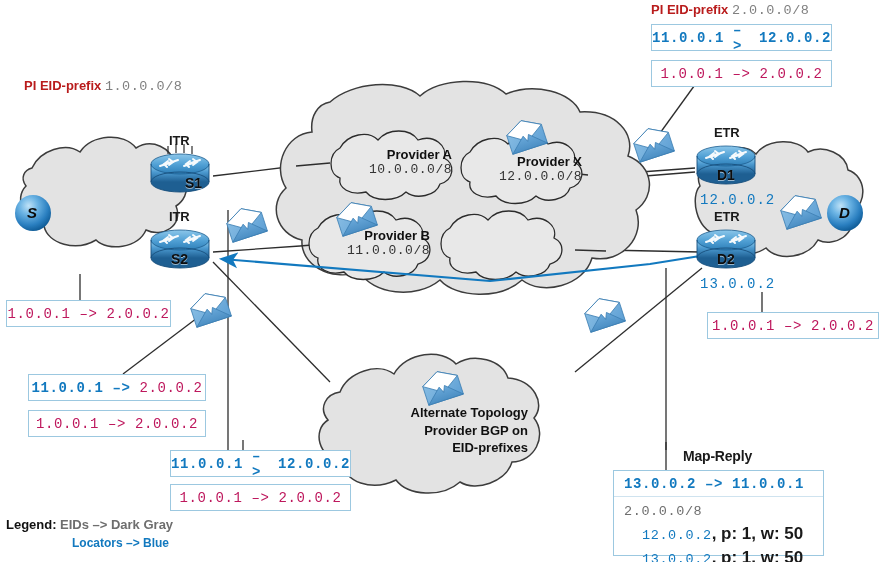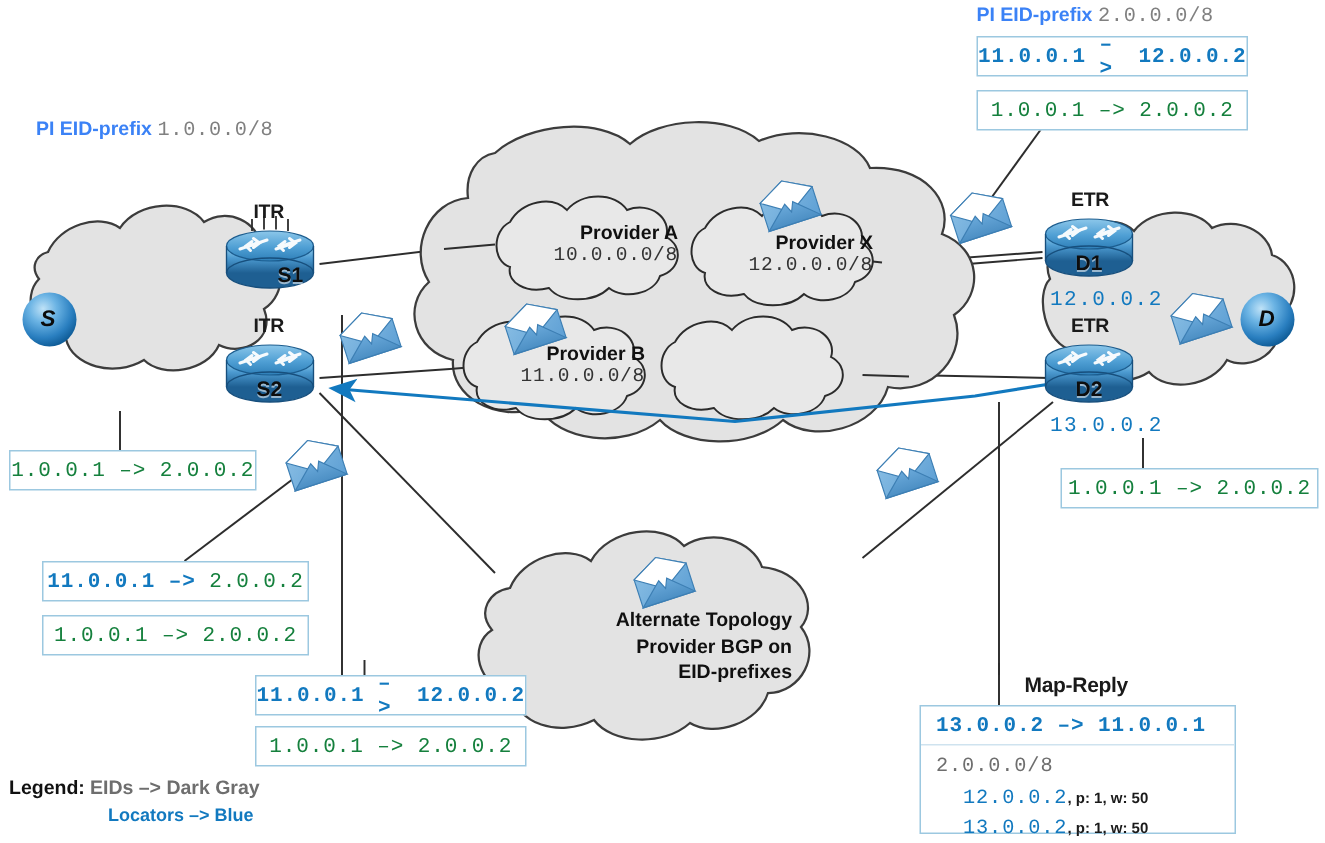--- a/index.html
+++ b/index.html
@@ -6,50 +6,50 @@
   html,body{margin:0;padding:0;background:#ffffff;}
   body{font-family:"Liberation Sans",sans-serif;}
   #stage{position:relative;width:883px;height:562px;overflow:hidden;background:#fff;}
   #svgroot{position:absolute;left:0;top:0;width:883px;height:562px;}
 
   .lbl{position:absolute;white-space:nowrap;}
 
   
   .bold-lbl{font-weight:bold;font-size:13px;color:#1a1a1a;letter-spacing:-0.2px;}
   .prefix-row{position:absolute;white-space:nowrap;font-size:13px;}
-  .prefix-row .k{font-weight:bold;color:#3b82f6;font-family:"Liberation Sans",sans-serif;}
+  .prefix-row .k{font-weight:bold;color:#b91c1c;font-family:"Liberation Sans",sans-serif;}
   .prefix-row .v{color:#808080;font-family:"Liberation Mono",monospace;font-size:13.5px;letter-spacing:0.5px;}
 
   
   .dev-name{position:absolute;font-weight:bold;font-size:14px;color:#0d0d0d;text-shadow:0 1px 0 rgba(255,255,255,.55);}
   .loc-ip{position:absolute;font-family:"Liberation Mono",monospace;font-size:14px;color:#1279bf;letter-spacing:1px;font-weight:500;}
 
   
   .cloud-cap{position:absolute;text-align:right;line-height:1.12;}
   .cloud-cap .nm{font-weight:bold;font-size:13px;color:#101010;display:block;}
   .cloud-cap .px{font-family:"Liberation Mono",monospace;font-size:13px;color:#333;display:block;letter-spacing:0.5px;}
   .cloud-cap.multi .nm{font-size:13px;}
 
   
   .pkt{position:absolute;box-sizing:border-box;border:1px solid #9cc8e0;background:#ffffff;
        font-family:"Liberation Mono",monospace;font-size:14px;letter-spacing:0.6px;
        display:flex;align-items:center;justify-content:center;color:#6e6e6e;}
   .pkt .blue{color:#1279bf;font-weight:bold;}
-  .pkt .gray{color:#15803d;}
+  .pkt .gray{color:#be185d;}
 
   
   .mr-box{position:absolute;box-sizing:border-box;border:1px solid #9cc8e0;background:#fff;}
   .mr-head{box-sizing:border-box;height:26px;display:flex;align-items:center;padding-left:10px;
            font-family:"Liberation Mono",monospace;font-size:14px;color:#1279bf;font-weight:bold;letter-spacing:0.6px;
            border-bottom:1px solid #cfe3ef;}
   .mr-body{padding:5px 0 6px 10px;}
   .mr-prefix{font-family:"Liberation Mono",monospace;font-size:13.5px;color:#6e6e6e;letter-spacing:0.6px;line-height:1.45;}
   .mr-loc{font-size:13px;color:#1279bf;line-height:1.45;padding-left:18px;white-space:nowrap;}
   .mr-loc .ip{font-family:"Liberation Mono",monospace;font-size:13.5px;color:#1279bf;font-weight:500;letter-spacing:0.6px;}
-  .mr-loc .meta{font-family:"Liberation Sans",sans-serif;font-weight:bold;color:#1a1a1a;font-size:10px;}
+  .mr-loc .meta{font-family:"Liberation Sans",sans-serif;font-weight:bold;color:#1a1a1a;font-size:17px;}
 
   
   .legend-key{position:absolute;font-weight:bold;font-size:13px;color:#111;}
   .legend-v1{position:absolute;font-weight:bold;font-size:13px;color:#6e6e6e;}
   .legend-v2{position:absolute;font-weight:bold;font-size:12px;color:#1279bf;}
 </style>
 </head>
 <body>
 
 <div id="stage">

